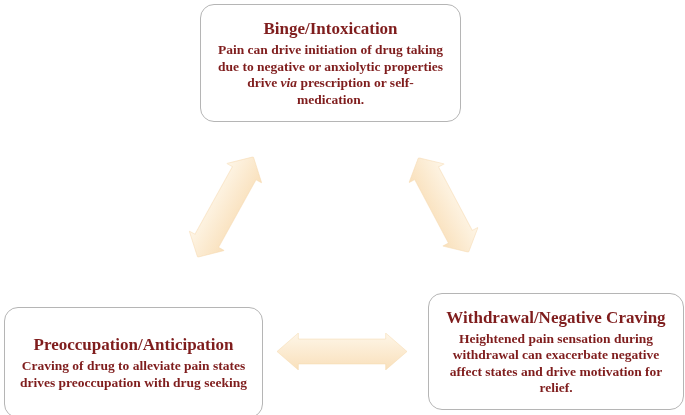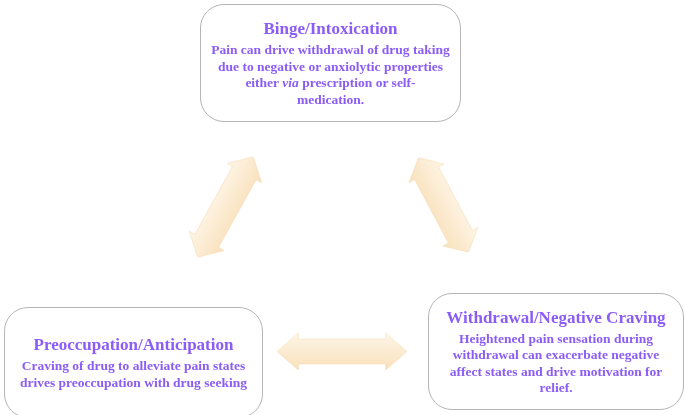--- a/index.html
+++ b/index.html
@@ -7,29 +7,29 @@
     position:relative;
     width:685px;height:415px;
     background:#ffffff;
     font-family:"Liberation Serif","DejaVu Serif",serif;
     overflow:hidden;
   }
   .box{
     position:absolute;
     background:#ffffff;
     border:1px solid #b5b5b5;
-    border-radius:24px;
+    border-radius:14px;
     box-sizing:border-box;
     display:flex;
     flex-direction:column;
     justify-content:center;
     align-items:center;
     text-align:center;
     padding:6px 10px;
-    color:#8b5cf6;
+    color:#7f1d1d;
   }
   .box-top{left:200px;top:4px;width:261px;height:118px;}
   .box-left{left:4px;top:307px;width:259px;height:111px;}
   .box-right{left:428px;top:293px;width:256px;height:117px;}
   .box-title{
     font-size:17px;
     font-weight:bold;
     line-height:21px;
     margin-bottom:3px;
     white-space:nowrap;
@@ -59,23 +59,23 @@
       <linearGradient id="arrowGrad" x1="0" y1="0" x2="0" y2="1">
         <stop offset="0" stop-color="#FEF6E8"></stop>
         <stop offset="1" stop-color="#F9E0BB"></stop>
       </linearGradient>
     </defs>
   </svg>
 
   <div class="box box-top">
     <div class="box-title">Binge/Intoxication</div>
     <div class="box-body">
-      <div class="line">Pain can drive withdrawal of drug taking</div>
+      <div class="line">Pain can drive initiation of drug taking</div>
       <div class="line">due to negative or anxiolytic properties</div>
-      <div class="line"><span>either </span><em>via</em><span> prescription or self-</span></div>
+      <div class="line"><span>drive </span><em>via</em><span> prescription or self-</span></div>
       <div class="line">medication.</div>
     </div>
   </div>
 
   <div class="box box-left">
     <div class="box-title">Preoccupation/Anticipation</div>
     <div class="box-body">
       <div class="line">Craving of drug to alleviate pain states</div>
       <div class="line">drives preoccupation with drug seeking</div>
     </div>

